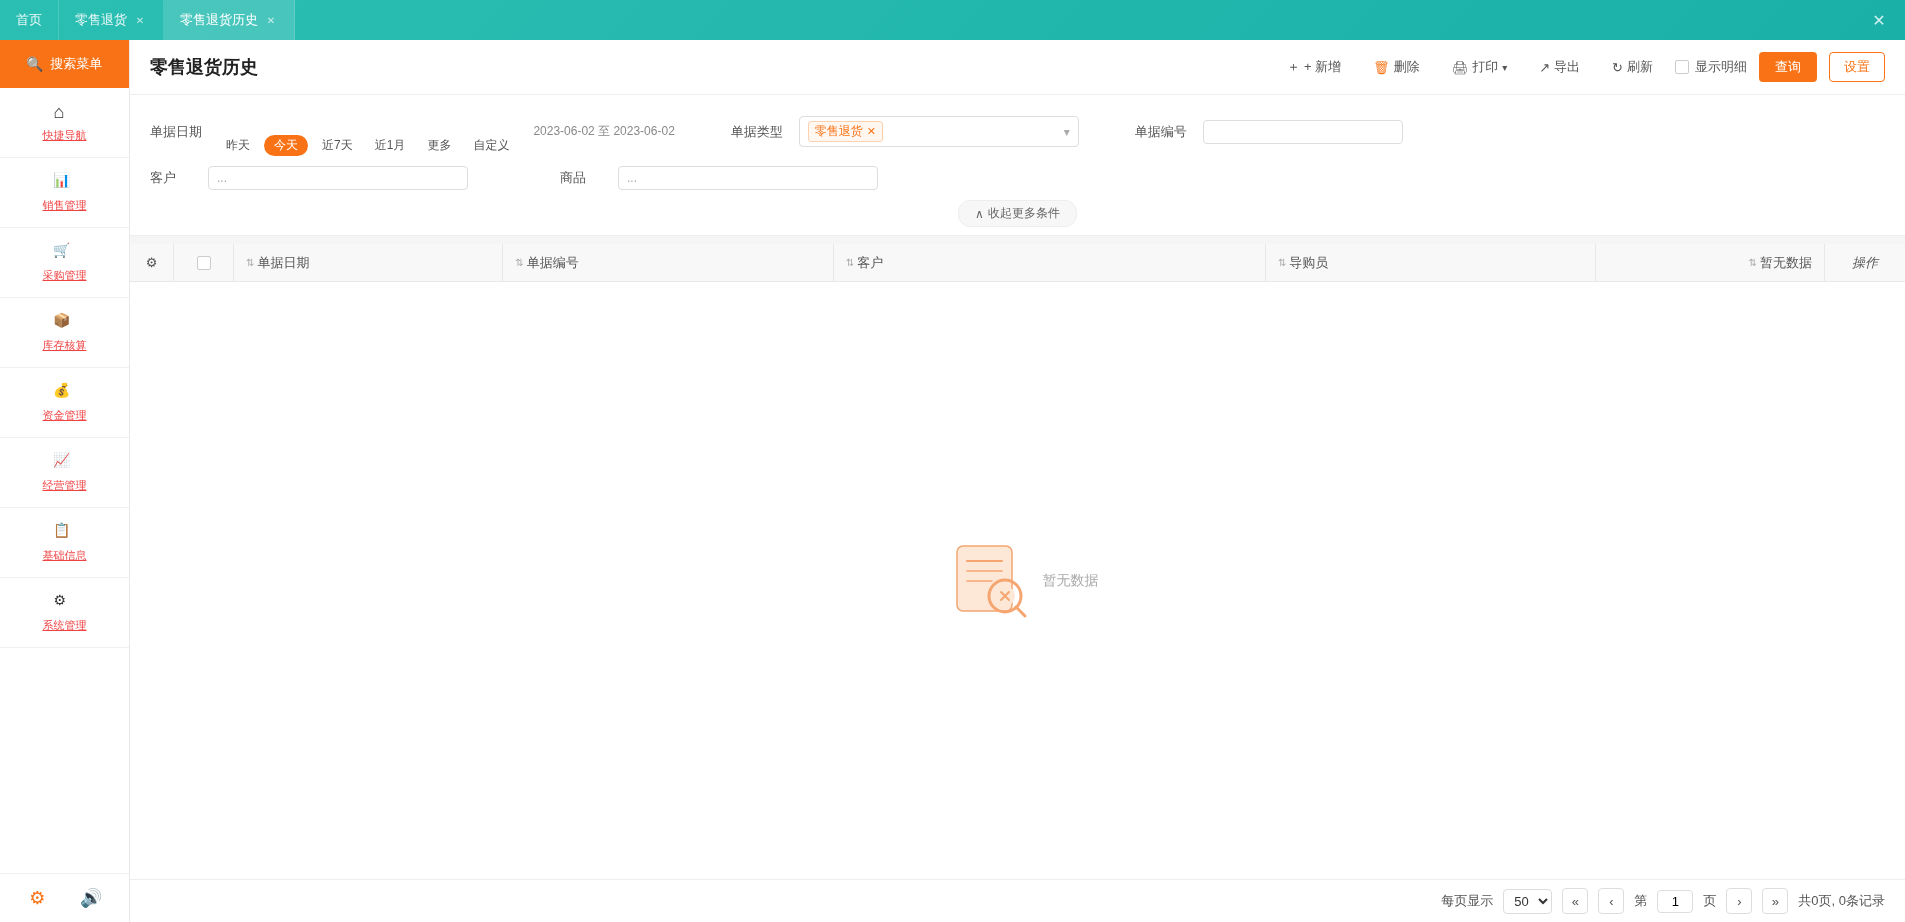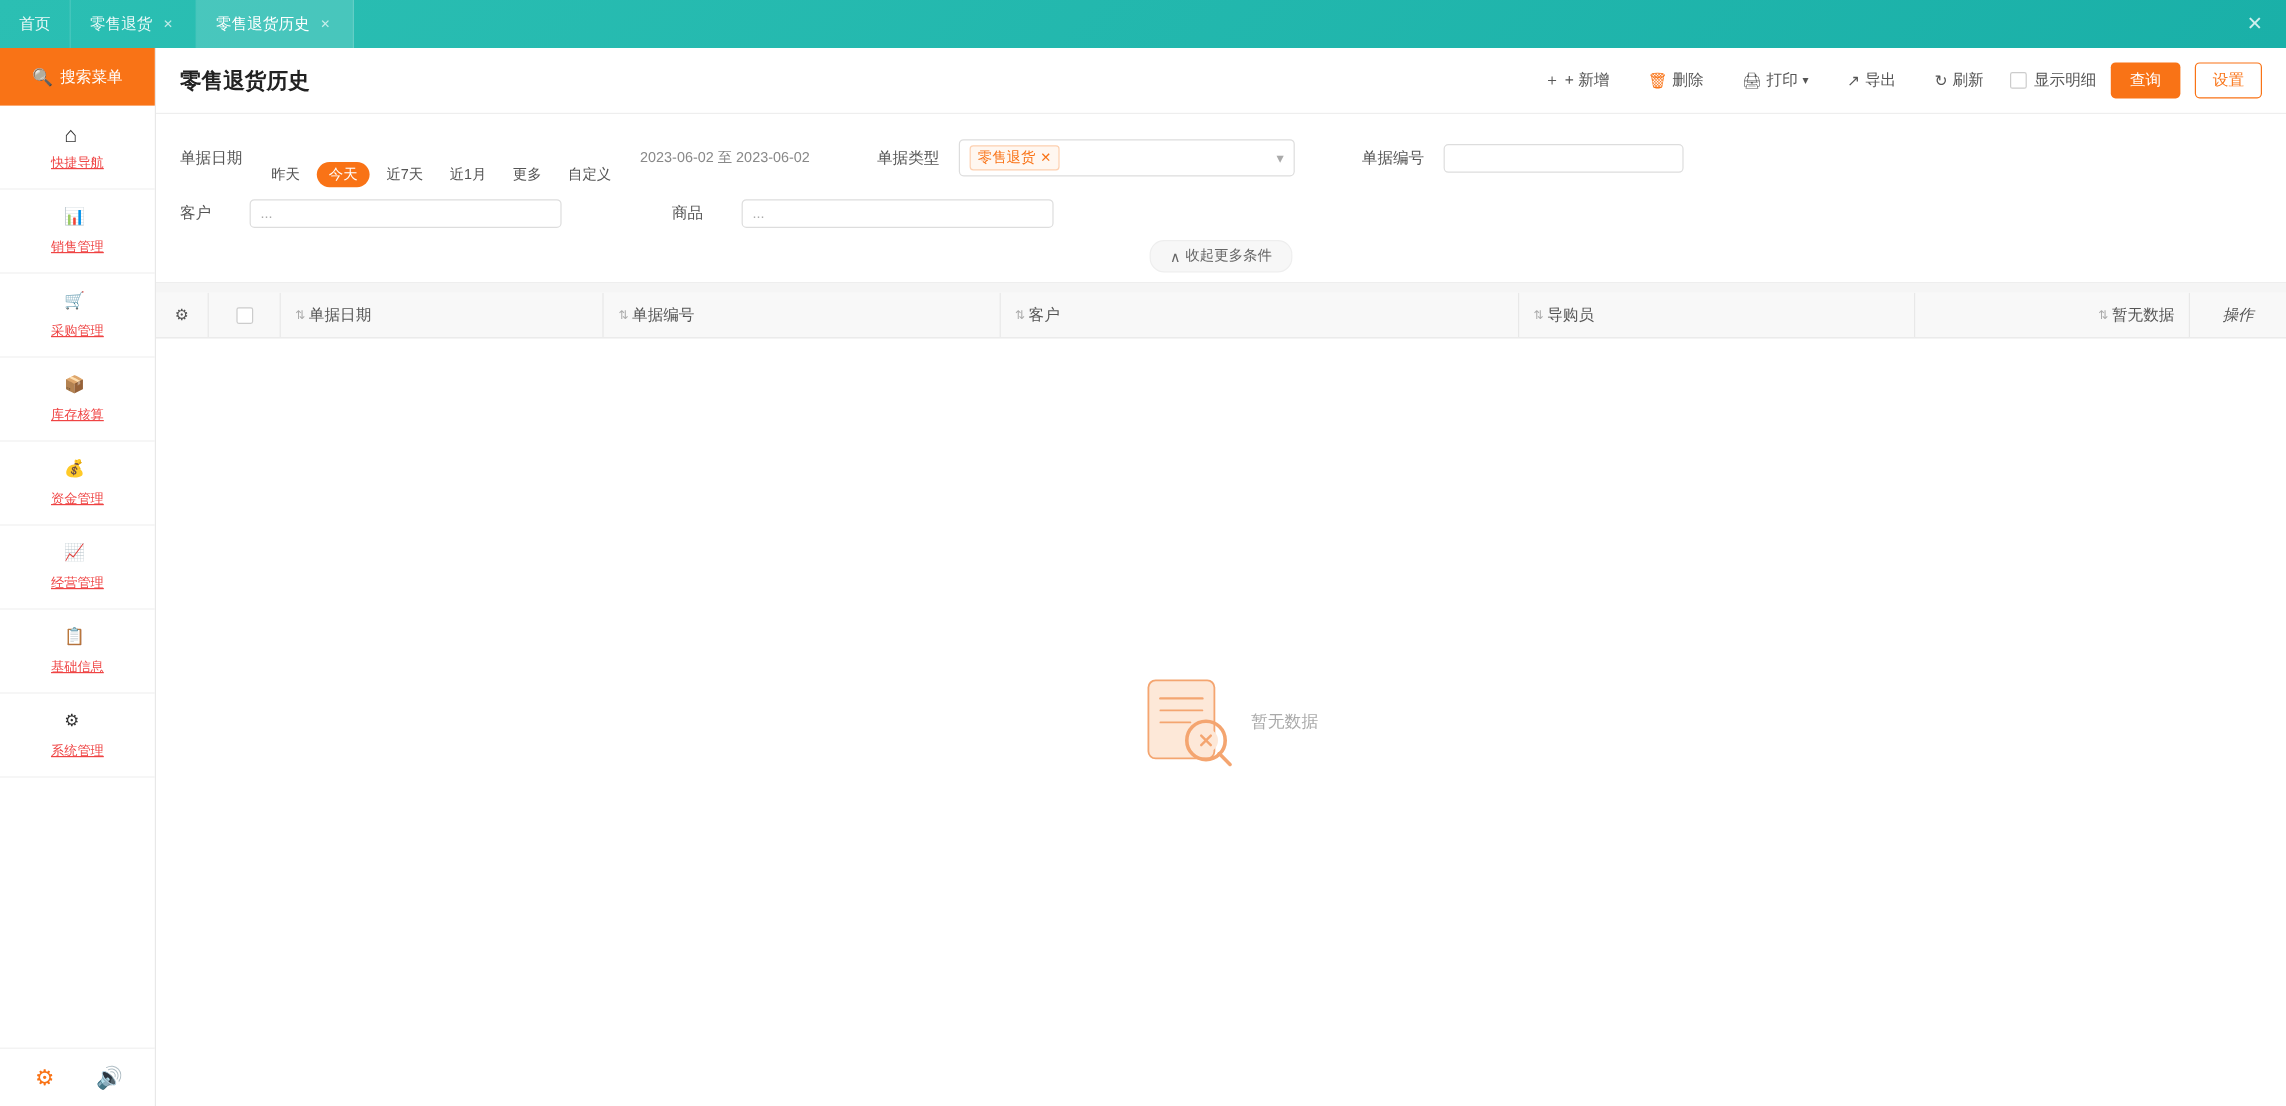--- a/index.html
+++ b/index.html
@@ -626,15 +626,29 @@
 
           <line x1="79" y1="76" x2="88" y2="85" stroke="#f4a570" stroke-width="3" stroke-linecap="round"></line>
 
           <line x1="64" y1="61" x2="72" y2="69" stroke="#f4a570" stroke-width="2" stroke-linecap="round"></line>
           <line x1="72" y1="61" x2="64" y2="69" stroke="#f4a570" stroke-width="2" stroke-linecap="round"></line>
         </svg>
         <span class="empty-text">暂无数据</span>
       </div>
     </div>
 
+    <div class="pagination-bar">
+      <span class="pagination-label">每页显示</span>
+      <select class="page-size-select">
+        <option>50</option>
+      </select>
+      <div class="page-nav-btn">«</div>
+      <div class="page-nav-btn">‹</div>
+      <span class="pagination-label">第</span>
+      <input class="page-input" type="text" value="1" style="">
+      <span class="pagination-label">页</span>
+      <div class="page-nav-btn">›</div>
+      <div class="page-nav-btn">»</div>
+      <span class="total-label">共0页, 0条记录</span>
+    </div>
 
   </div>
 </div>
 
 </body></html>

